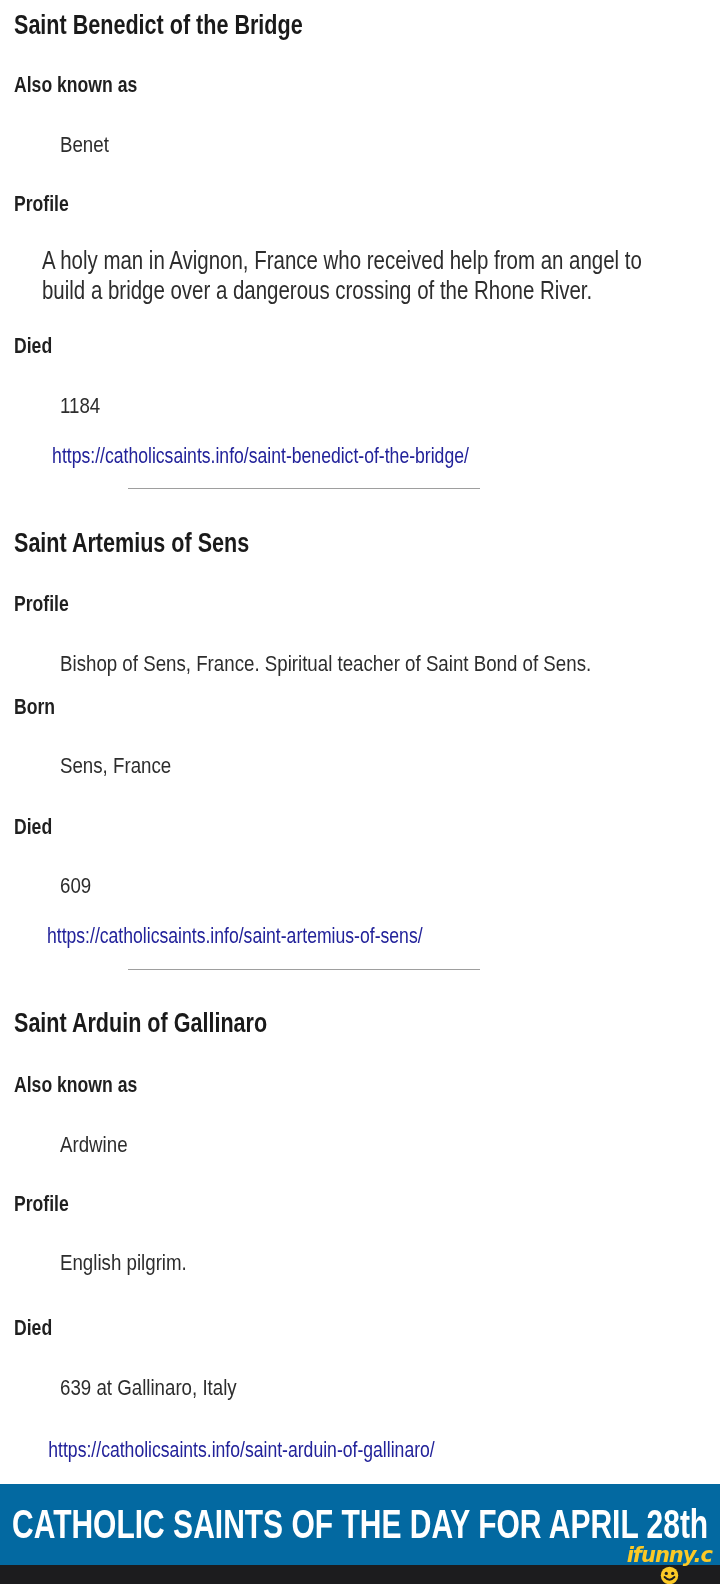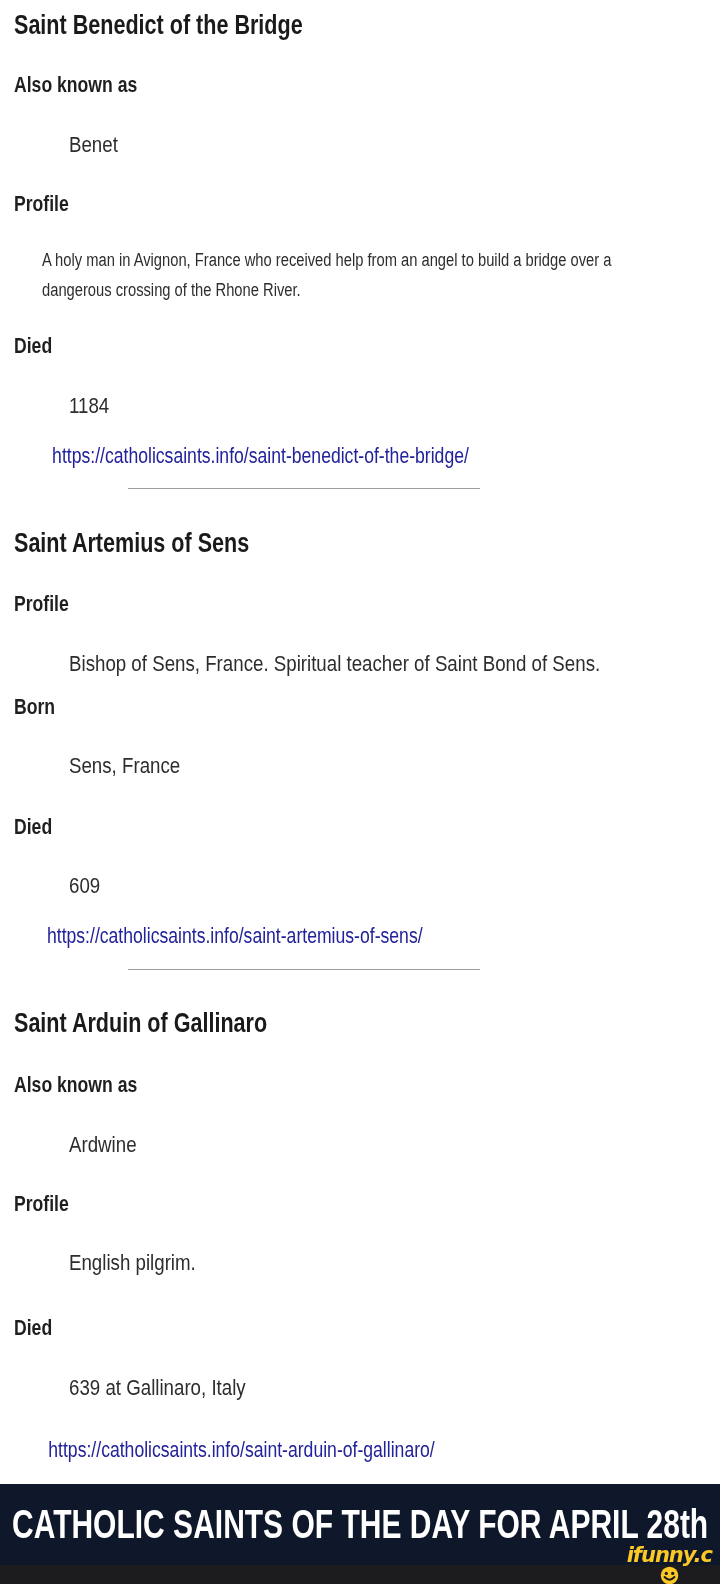--- a/index.html
+++ b/index.html
@@ -10,33 +10,33 @@
   .content{position:absolute;left:0;top:0;width:608px;}
 
   .h1{margin:0;padding-left:14px;font-size:28px;font-weight:bold;color:#1a1a1a;
       height:34px;line-height:34px;white-space:nowrap;}
   .h1 .cx{display:inline-block;transform:scaleX(0.77);transform-origin:0 50%;white-space:nowrap;}
 
   .label{padding-left:14px;font-size:22px;font-weight:bold;color:#1f1f1f;
          height:30px;line-height:30px;white-space:nowrap;}
   .label .cx{display:inline-block;transform:scaleX(0.80);transform-origin:0 50%;white-space:nowrap;}
 
-  .value{padding-left:40px;font-size:22px;color:#2d2d2d;height:30px;line-height:30px;white-space:nowrap;margin-left:29px;}
+  .value{padding-left:60px;font-size:22px;color:#2d2d2d;height:30px;line-height:30px;white-space:nowrap;}
   .value .cx{display:inline-block;transform:scaleX(0.85);transform-origin:0 50%;white-space:nowrap;}
 
-  .para{padding-left:42px;font-size:18px;color:#2d2d2d;line-height:30px;height:60px;overflow:visible;}
+  .para{padding-left:42px;font-size:25px;color:#2d2d2d;line-height:30px;height:60px;overflow:visible;}
   .para .cxp{display:block;width:780px;transform:scaleX(0.818);transform-origin:0 0;}
 
   .linkrow{font-size:22px;height:30px;line-height:30px;}
   .linkrow a{color:#22229a;text-decoration:none;display:inline-block;white-space:nowrap;
              transform:scaleX(0.80);transform-origin:50% 50%;}
 
   hr.divider{border:none;border-top:1px solid #9e9e9e;width:352px;margin-left:auto;margin-right:auto;}
 
-  .banner{position:absolute;left:0;top:1484px;width:720px;height:81px;background:#0f172a;
+  .banner{position:absolute;left:0;top:1484px;width:720px;height:81px;background:#0369a1;
           display:flex;align-items:center;justify-content:center;overflow:hidden;}
   .banner-text{font-size:40px;font-weight:bold;color:#ffffff;white-space:nowrap;
                transform:scaleX(0.75);transform-origin:50% 50%;}
 
   .ifunny-bar{position:absolute;left:0;top:1565px;width:720px;height:19px;background:#1c1c1e;}
   .ifunny-logo{position:absolute;right:8px;bottom:-1px;display:flex;align-items:center;
                font-family:"DejaVu Sans",sans-serif;font-weight:bold;font-style:italic;
                font-size:21px;letter-spacing:-1px;color:#fbc926;line-height:21px;flex-direction:column;}
   .ifunny-logo svg{margin-left:1px;display:block;}
 </style>

